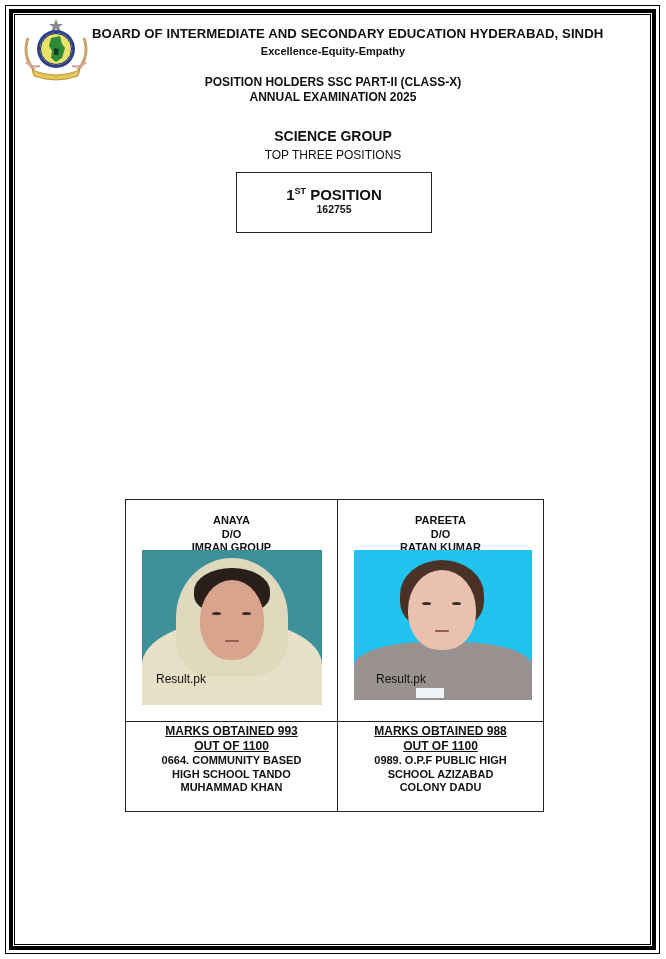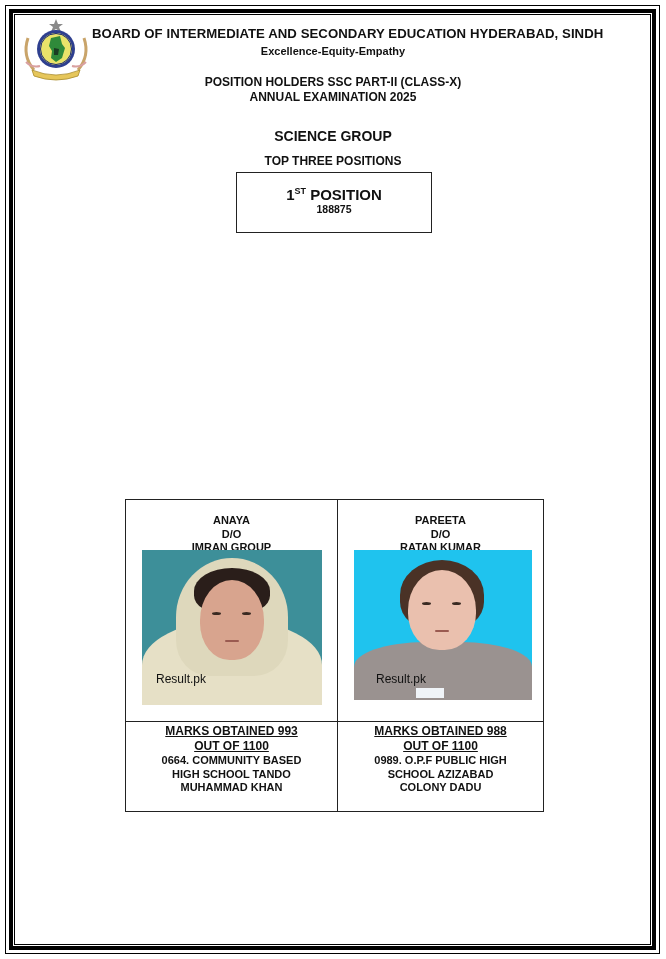--- a/index.html
+++ b/index.html
@@ -20,22 +20,22 @@
                  font-size: 13.2px; font-weight: bold; white-space: nowrap; letter-spacing: 0.05px; }
   .motto { position: absolute; left: 0; width: 666px; top: 45px; text-align: center;
            font-size: 11px; font-weight: bold; }
   .exam-line { position: absolute; left: 0; width: 666px; text-align: center;
                font-size: 12px; font-weight: bold; }
   .exam-line.l1 { top: 75px; }
   .exam-line.l2 { top: 90px; }
 
   .group-title { position: absolute; left: 0; width: 666px; top: 128px; text-align: center;
                  font-size: 14px; font-weight: bold; }
-  .group-sub { position: absolute; left: 0; width: 666px; top: 154px; text-align: center;
-               font-size: 12px; font-weight: bold; }
+  .group-sub { position: absolute; left: 0; width: 666px; top: 148px; text-align: center;
+               font-size: 12px; font-weight: normal; }
 
   table.pos { position: absolute; border-collapse: collapse; table-layout: fixed; }
   table.pos td { border: 1px solid #222; padding: 16px; text-align: center; vertical-align: top;
                  font-weight: bold; }
   .pos-heading { font-size: 15px; line-height: 16px; }
   .pos-heading sup { font-size: 9px; vertical-align: 6px; line-height: 0; }
   .roll { font-size: 10.5px; line-height: 13px; }
   .names { font-size: 11px; line-height: 13.5px; }
   .marks { font-size: 12px; line-height: 15px; text-decoration: underline; }
   .school { font-size: 11px; line-height: 13.5px; }
@@ -87,21 +87,21 @@
 <div class="group-sub">TOP THREE POSITIONS</div>
 
 <table class="pos" style="left:236px; top:172px; width:196px;">
   <tbody>
       <tr style="height:53px;">
     <td style="padding-top:14px;">
       <div class="pos-heading">
         <span>1</span><sup>ST</sup>
         <span>POSITION</span>
       </div>
-      <div class="roll">188875</div>
+      <div class="roll">162755</div>
     </td>
   </tr>
 </tbody>
   </table>
 
 <table class="pos" style="left:125px; top:499px; width:418px;">
   <colgroup>
       <col style="width:212px;">
       <col style="width:206px;">
     </colgroup>

